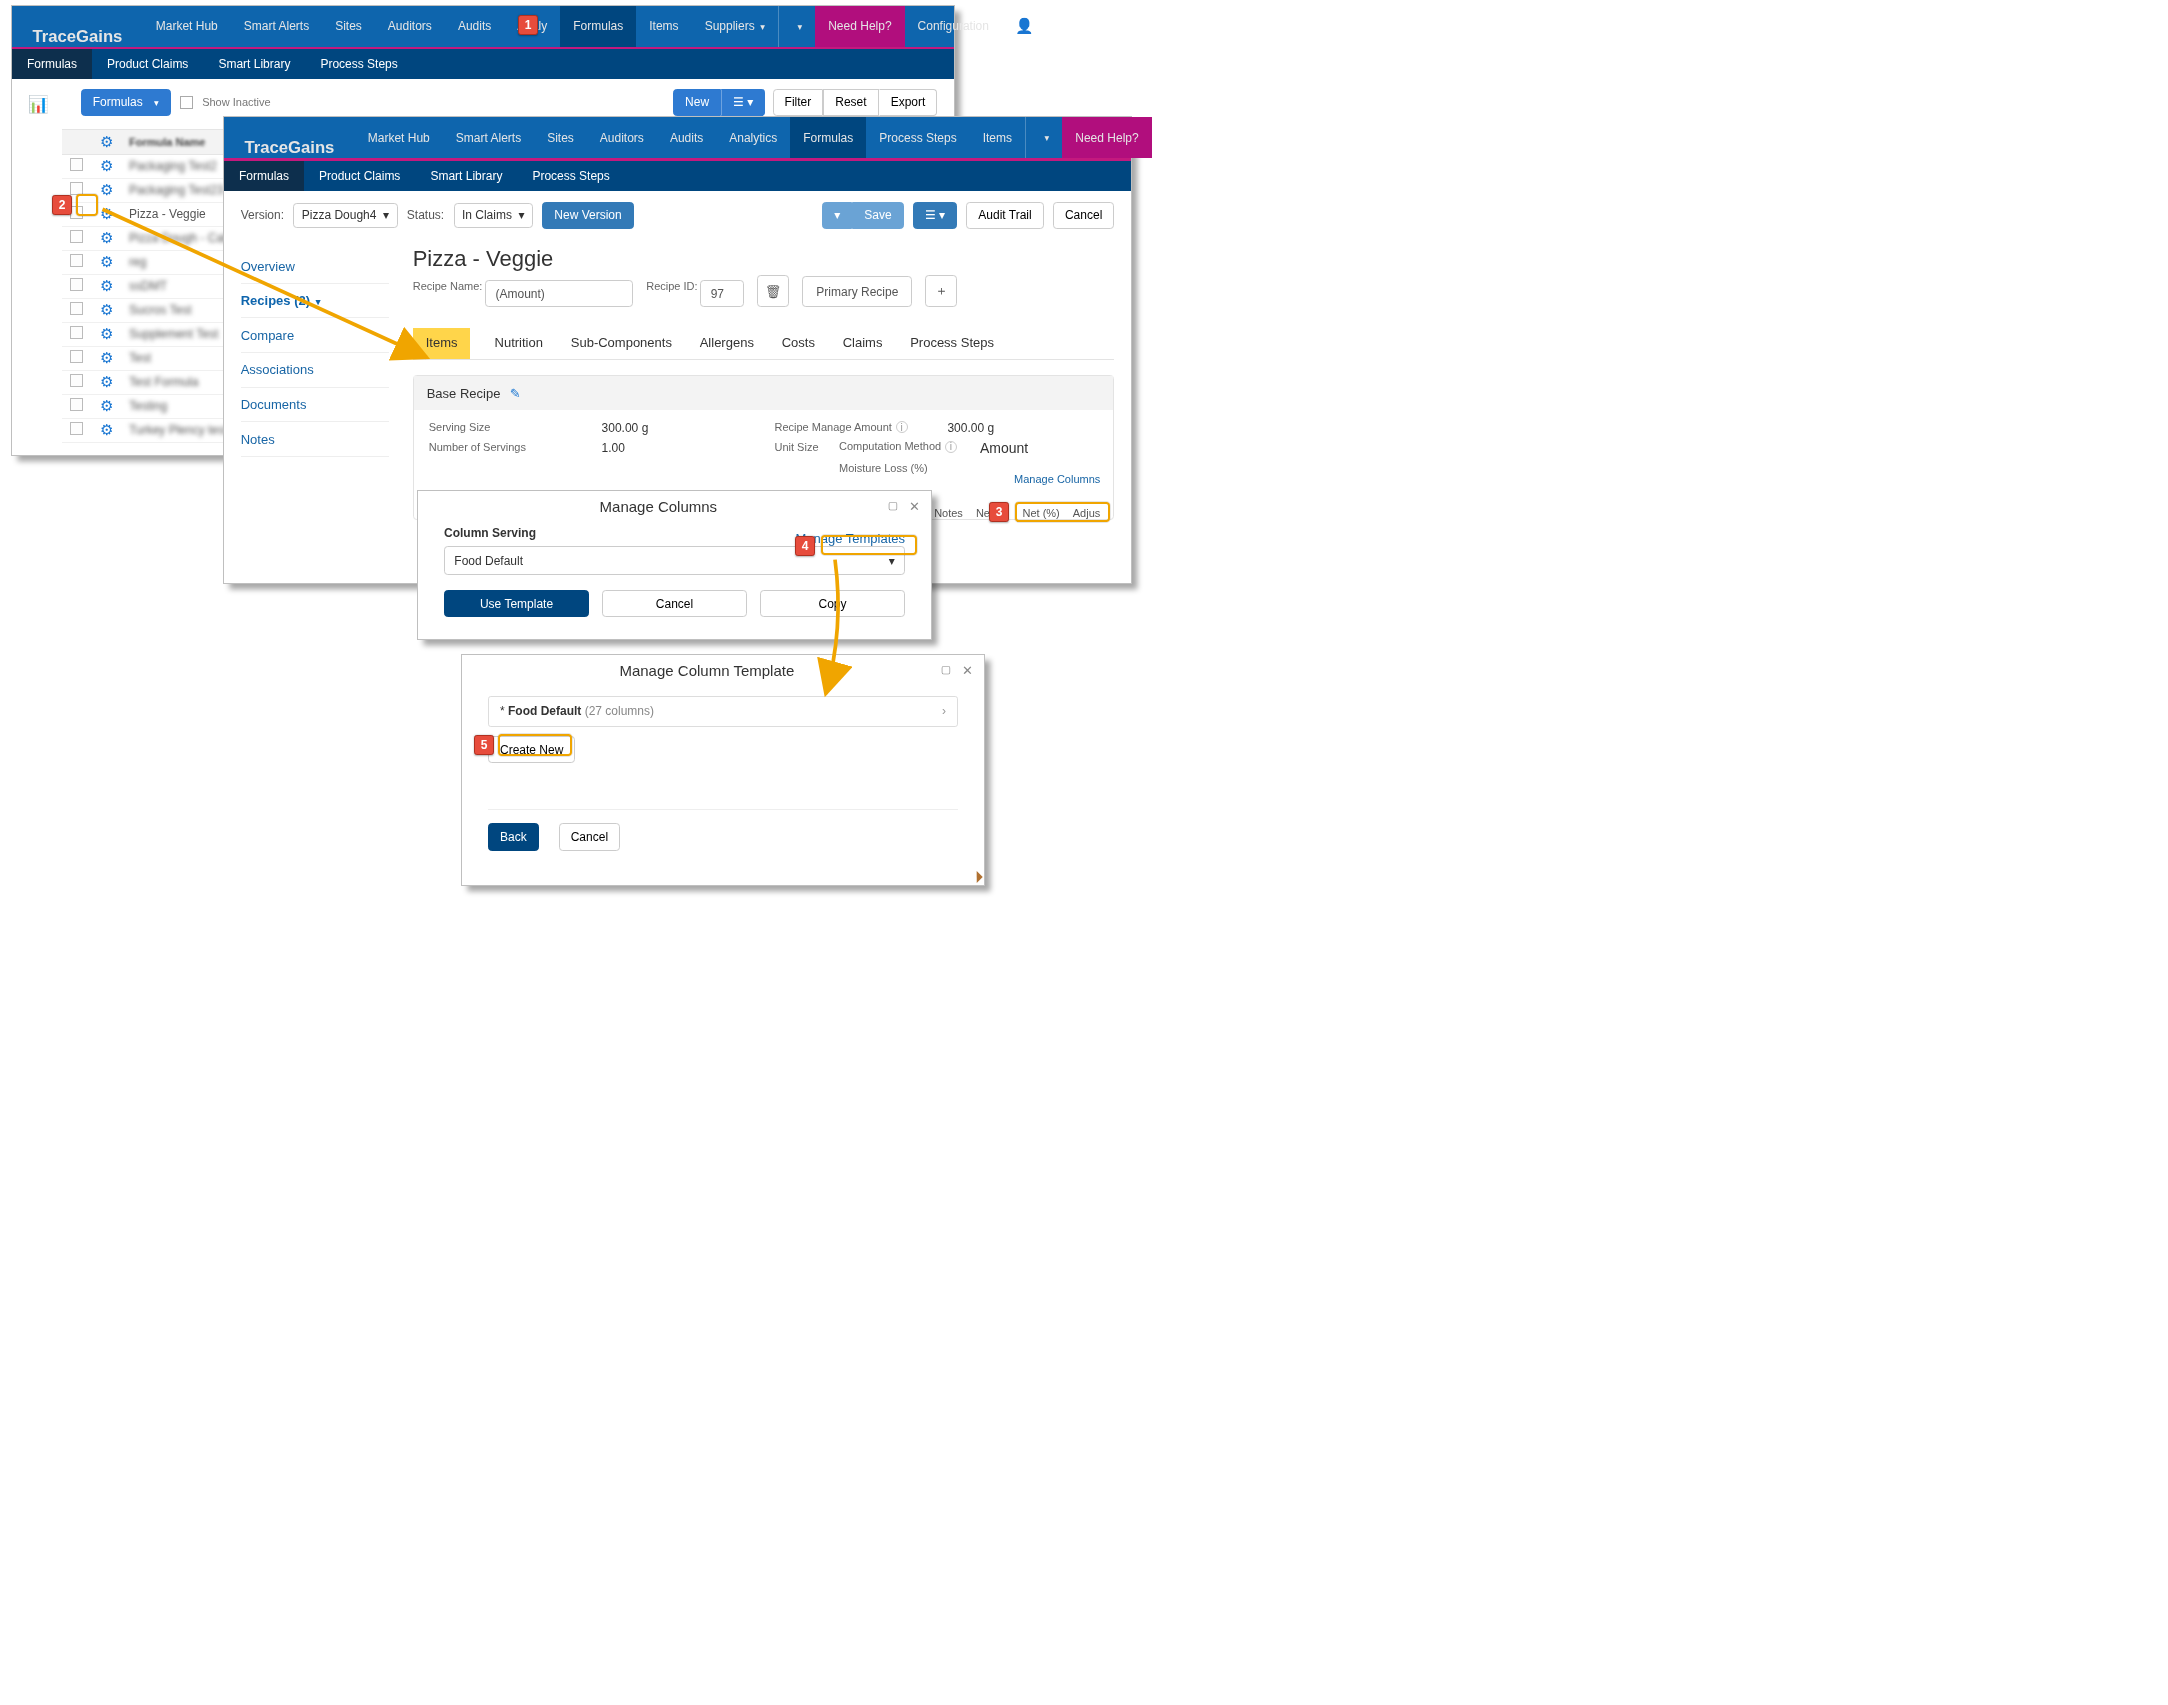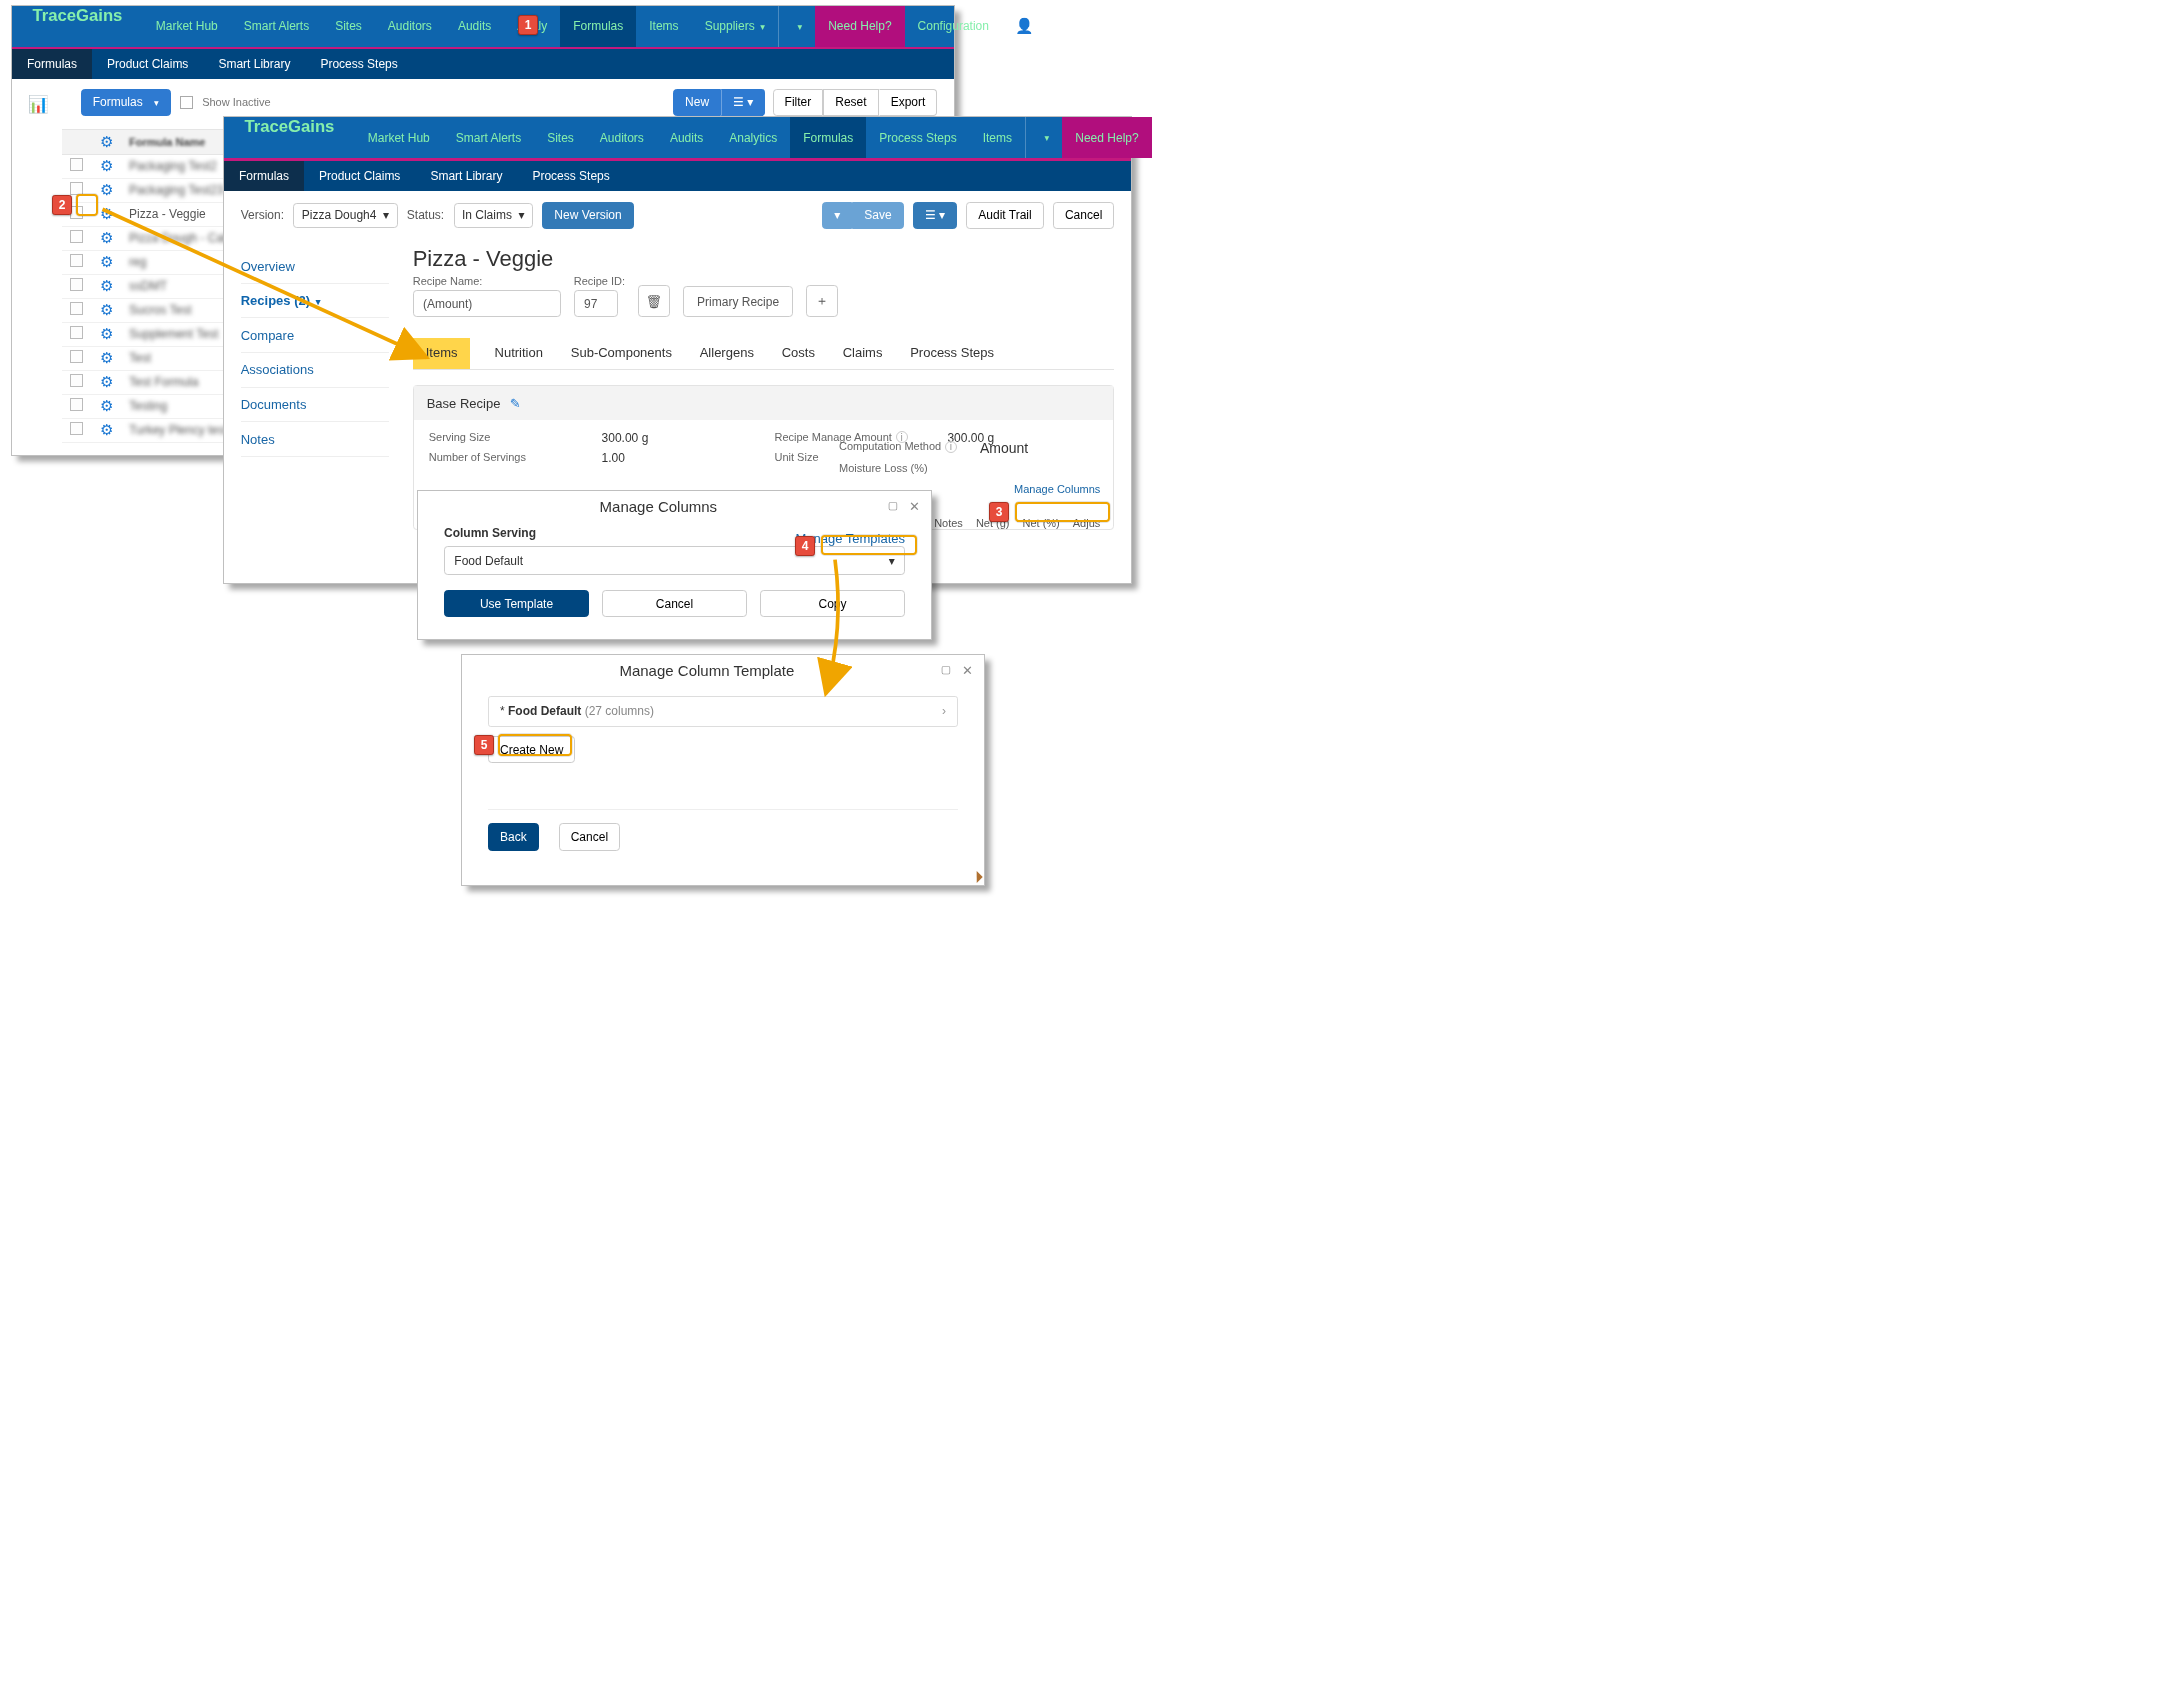--- a/index.html
+++ b/index.html
@@ -21,23 +21,23 @@
     box-shadow: 5.6px 5.6px 5.6px rgba(0,0,0,0.35);
   }
   .panel-a { left: 11px; top: 4.6px; width: 944px; height: 451px; }
   .panel-b { left: 223px; top: 116px; width: 909px; height: 468px; }
   .panel-c { left: 417px; top: 490px; width: 515px; height: 150px; z-index: 3; }
   .panel-d { left: 461px; top:654px; width: 524px; height: 232px; z-index: 4; }
 
   
   .navbar {
     background: #0e65ad;
-    color: #86efac;
+    color: #e5e5e5;
     display: flex;
-    align-items: flex-start;
+    align-items: flex-end;
     height: 41px;
     font-size: 12px;
   }
   .brand { font-size: 16.7px; font-weight: 600; padding: 0 20.4px; }
   .nav-item { padding: 0 13px; height: 100%; display:flex; align-items:center; cursor:pointer; white-space:nowrap;}
   .nav-item.active { background:#00467f; }
   .nav-spacer { flex:1; }
   .nav-help { background:#b10e7d; }
   .magenta-line { height:2.8px; background:#c4197e; }
   .subnav {
@@ -79,21 +79,21 @@
   .lbl { color:#555; font-size:12px;}
   .select { border:0.9px solid #ccc; border-radius:3.7px; padding:4.6px 7.4px; background:#fff; font-size:12px;}
   .b-spacer{flex:1;}
   .b-body { display:flex; padding:0 16.7px 16.7px 16.7px; gap:24px;}
   .b-side { width:148px; padding-top:9.3px;}
   .b-side .side-link{ padding:9.3px 0; color:#1865a5; font-size:13px; border-bottom:0.9px solid #eee; cursor:pointer;}
   .b-side .side-link.active{ font-weight:700; color:#0e65ad;}
   .b-main { flex:1;}
   .title-h1 { font-size:22px; color:#333; margin:5.6px 0 3.7px 0;}
   .field-row{ display:flex; gap:13px; align-items:flex-end; margin-top:3.7px;}
-  .field { display:flex; flex-direction:column; gap:2.8px;}
+  .field { display:flex; flex-direction:row; gap:2.8px;}
   .field .flabel{ font-size:11px; color:#666;}
   .input{border:0.9px solid #ccc; border-radius:3.7px; padding:5.6px 9.3px; font-size:12px; color:#555; background:#fff;}
   .iconbtn { border:0.9px solid #ccc; border-radius:3.7px; width:32px; height:32px; display:flex; align-items:center; justify-content:center; background:#fff; cursor:pointer; color:#555;}
   .tabs { display:flex; gap:20.4px; margin-top:20.4px; border-bottom:0.9px solid #e3e3e3; font-size:13px;}
   .tab{ padding:7.4px 3.7px 9.3px 3.7px; color:#333; cursor:pointer;}
   .tab.active{ background:#ffd54a; padding:7.4px 13px;}
   .card{ border:0.9px solid #e3e3e3; border-radius:3.7px; margin-top:15px;}
   .card-head{ background:#f3f3f3; padding:9.3px 13px; font-size:13px; color:#333; display:flex; align-items:center; gap:9.3px;}
   .card-body{ padding:11px 15px; display:grid; grid-template-columns: repeat(4,1fr); column-gap:22px; row-gap:5.6px; font-size:12px;}
   .kv .k{ color:#666; font-size:11px; display:block;}

